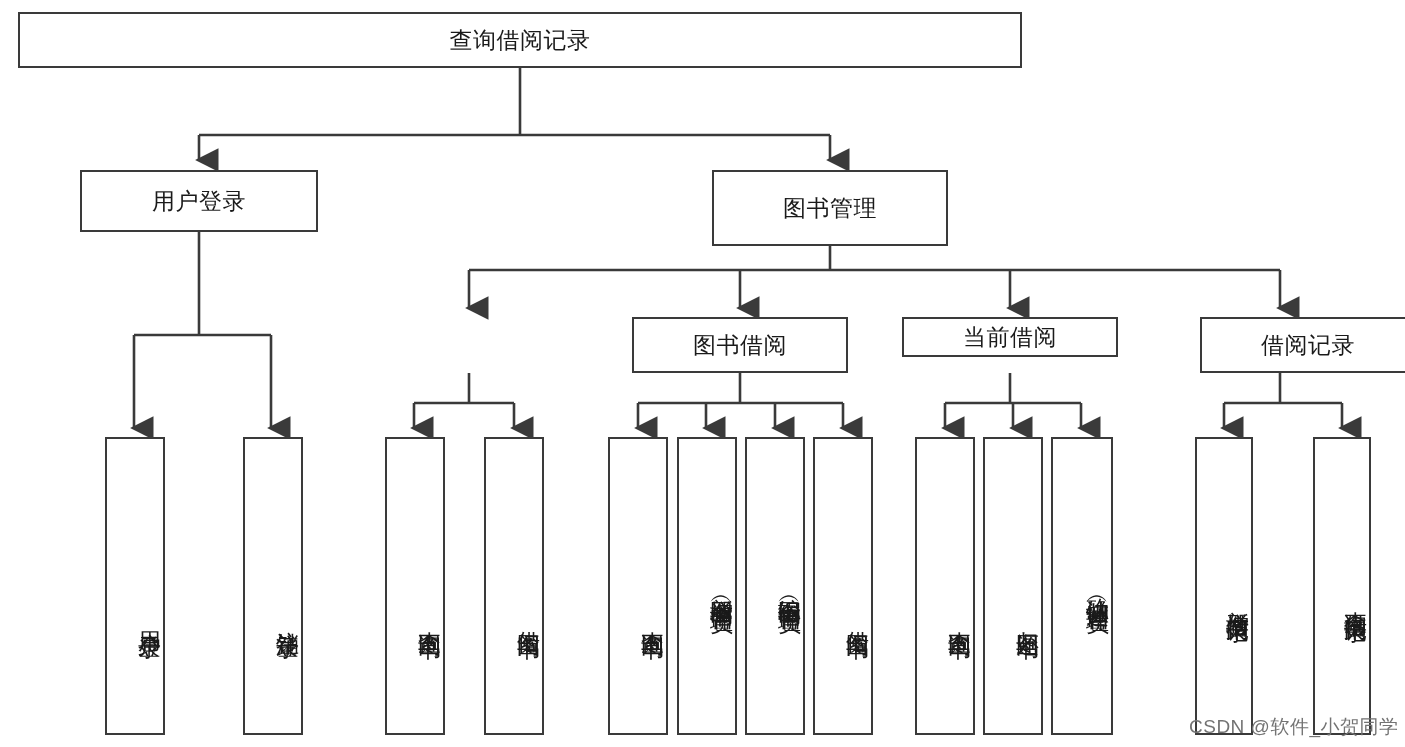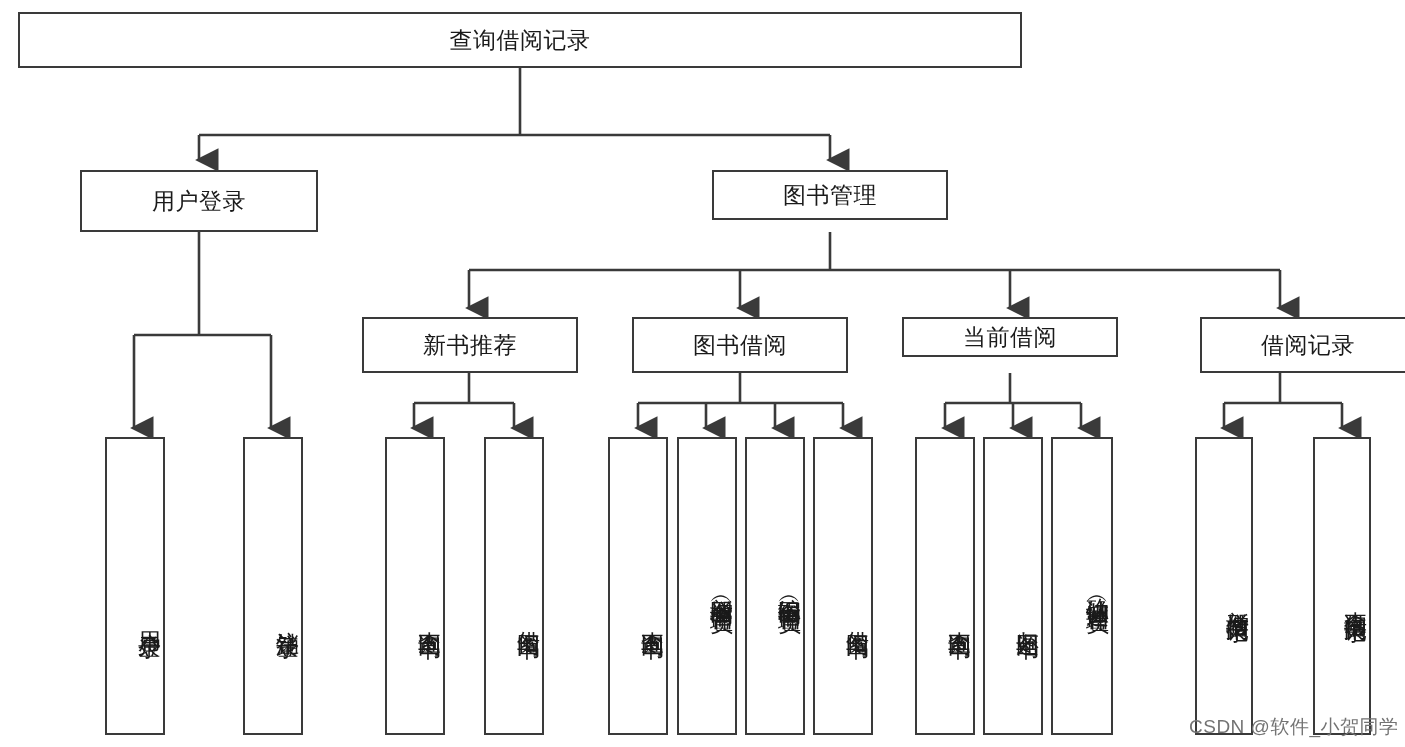--- a/index.html
+++ b/index.html
@@ -122,27 +122,24 @@
     </g>
   </svg>
 
   <div class="node horiz" style="left:18px; top:12px; width:1004px; height:56px;">
     <span class="htxt">查询借阅记录</span>
   </div>
 
   <div class="node horiz" style="left:80px; top:170px; width:238px; height:62px;">
     <span class="htxt">用户登录</span>
   </div>
-  <div class="node horiz" style="left:712px; top:170px; width:236px; height:50px;">
+  <div class="node horiz" style="left:712px; top:170px; width:236px; height:76px;">
     <span class="htxt">图书管理</span>
   </div>
 
-  <div class="node horiz" style="left:362px; top:317px; width:216px; height:56px;">
-    <span class="htxt">新书推荐</span>
-  </div>
   <div class="node horiz" style="left:632px; top:317px; width:216px; height:56px;">
     <span class="htxt">图书借阅</span>
   </div>
   <div class="node horiz" style="left:902px; top:317px; width:216px; height:40px;">
     <span class="htxt">当前借阅</span>
   </div>
   <div class="node horiz" style="left:1172px; top:317px; width:216px; height:56px;margin-left:28px;">
     <span class="htxt">借阅记录</span>
   </div>
 

